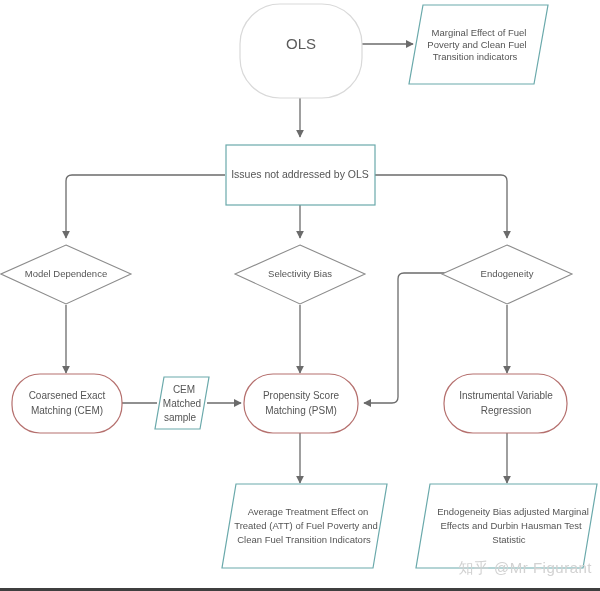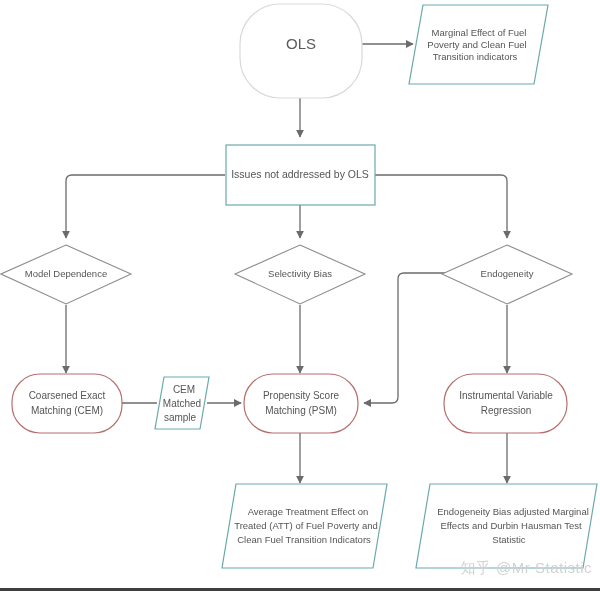--- a/index.html
+++ b/index.html
@@ -186,15 +186,15 @@
     </g>
 
     <g>
       <polygon class="shape-teal" points="430,484 597,484 583,568 416,568"></polygon>
       <text class="node-text t-para" x="513" y="512">Endogeneity Bias adjusted Marginal</text>
       <text class="node-text t-para" x="511" y="526">Effects and Durbin Hausman Test</text>
       <text class="node-text t-para" x="509" y="540">Statistic</text>
     </g>
   </svg>
 
-  <div class="watermark">知乎 @Mr Statistic</div>
+  <div class="watermark">知乎 @Mr Figurant</div>
   <div class="bottom-rule"></div>
 </div>
 
 </body></html>

